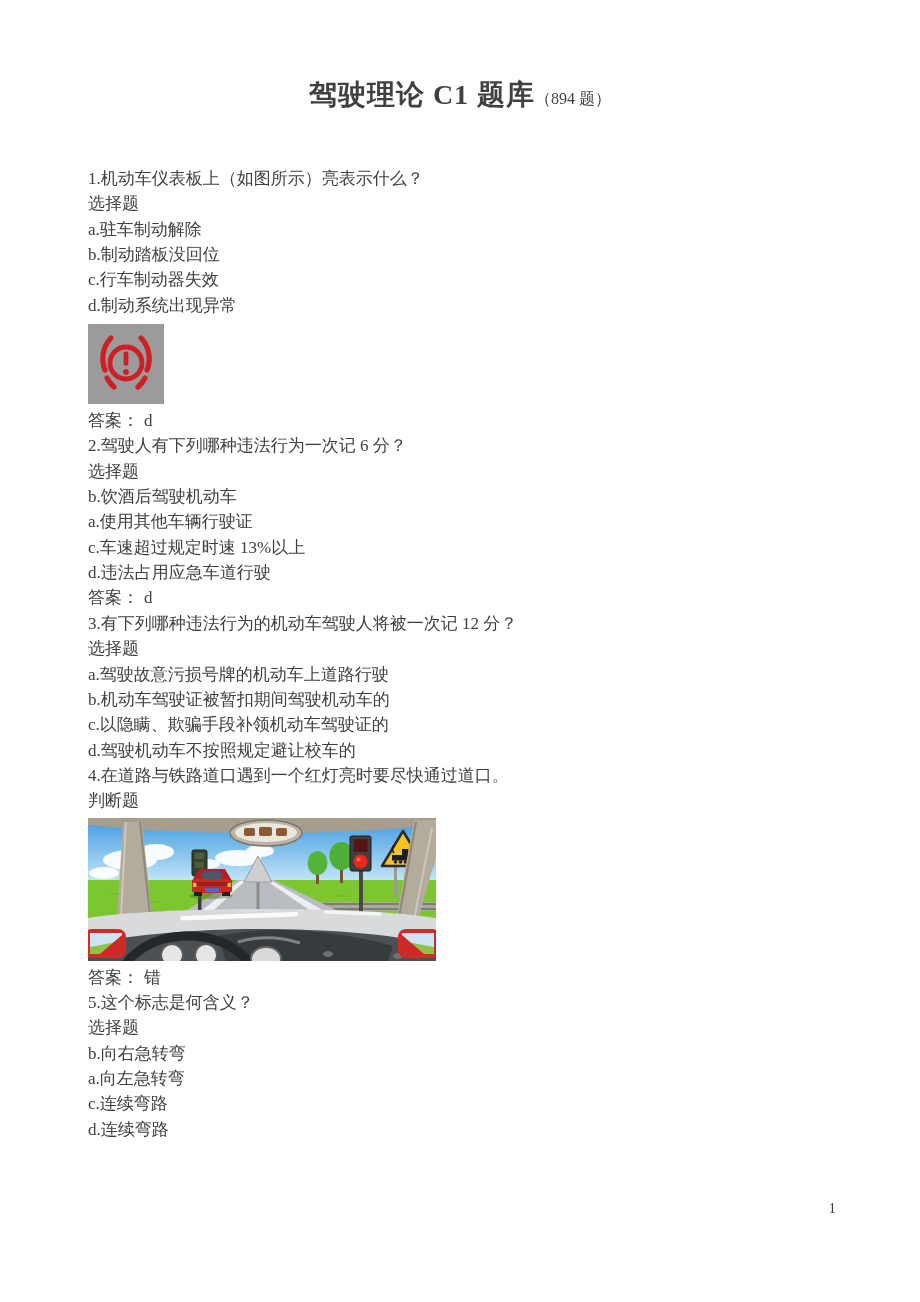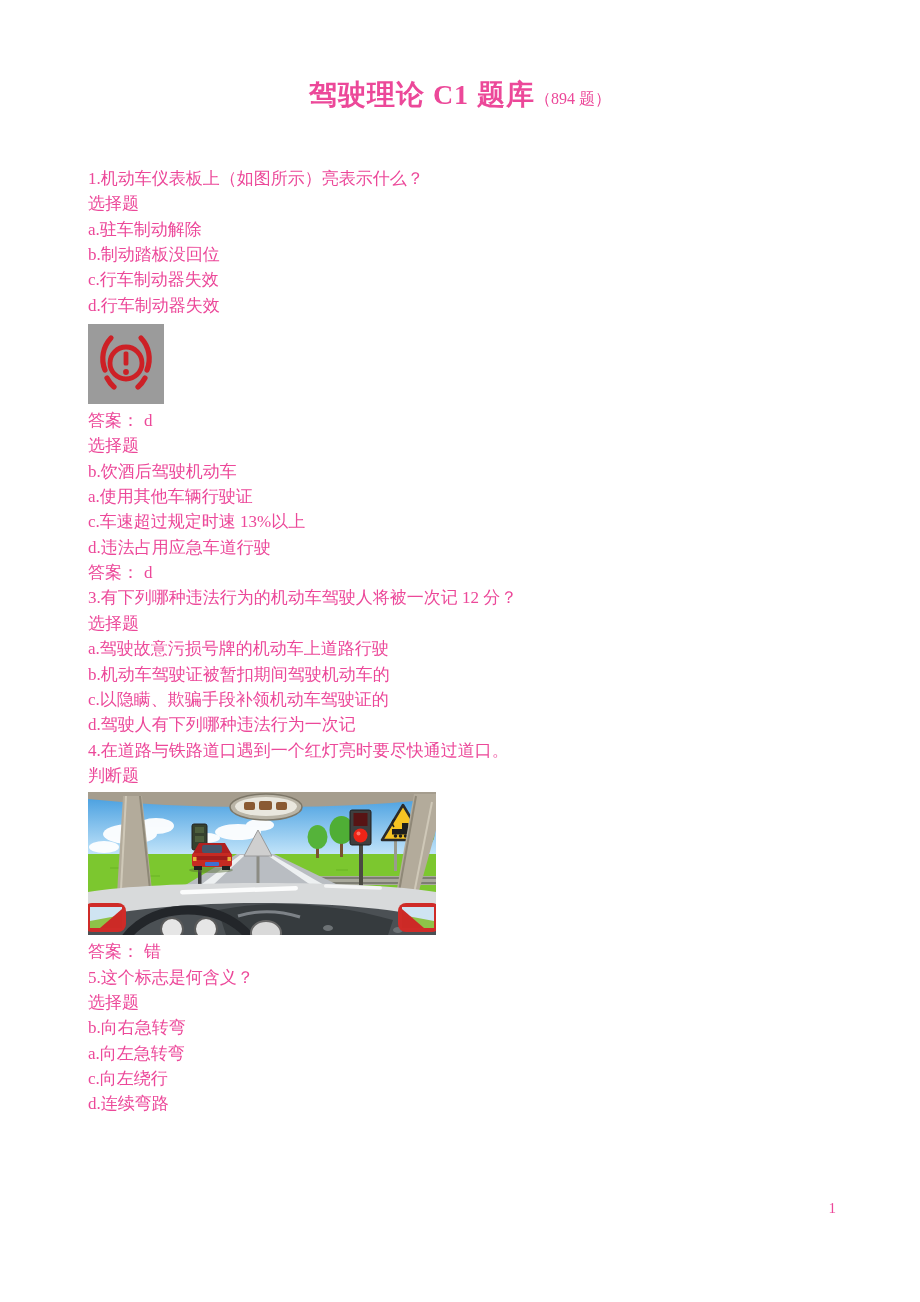--- a/index.html
+++ b/index.html
@@ -1,21 +1,21 @@
 <!DOCTYPE html>
 <html><head>
 <meta charset="utf-8">
 <style>
   html,body{margin:0;padding:0;background:#fff;}
   .page{
     position:relative;
     width:920px;height:1302px;
     background:#ffffff;
     font-family:"Liberation Serif","DejaVu Serif",serif;
-    color:#ec4899;
+    color:#404040;
     overflow:hidden;
   }
   .content{padding:74px 88px 0 88px;}
   .doc-title{
     text-align:center;
     font-size:28px;
     font-weight:bold;
     line-height:42px;
     margin:0 0 46px 0;
     letter-spacing:1px;
@@ -49,21 +49,21 @@
   <div class="content">
 
     <h1 class="doc-title"><span>驾驶理论 C1 题库</span><span class="suffix">（894 题）</span></h1>
 
     <section>
       <p class="line">1.机动车仪表板上（如图所示）亮表示什么？</p>
       <p class="line">选择题</p>
       <p class="line">a.驻车制动解除</p>
       <p class="line">b.制动踏板没回位</p>
       <p class="line">c.行车制动器失效</p>
-      <p class="line">d.行车制动器失效</p>
+      <p class="line">d.制动系统出现异常</p>
 
       <span class="img-block">
         <svg width="76" height="80" viewBox="0 0 76 80">
           <rect width="76" height="80" fill="#9b9b9b"></rect>
           <g fill="none" stroke="#cd2026" stroke-linecap="round">
             <circle cx="38" cy="39" r="16" stroke-width="4.8"></circle>
             <path d="M23,14 A30,30 0 0 0 17,46" stroke-width="5.2"></path>
             <path d="M19,54 A30,30 0 0 0 26,63" stroke-width="5.2"></path>
             <path d="M53,14 A30,30 0 0 1 59,46" stroke-width="5.2"></path>
             <path d="M57,54 A30,30 0 0 1 50,63" stroke-width="5.2"></path>
@@ -72,35 +72,36 @@
             <rect x="35.6" y="27.5" width="4.8" height="14" rx="1.6"></rect>
             <circle cx="38" cy="48" r="2.9"></circle>
           </g>
         </svg>
       </span>
 
       <p class="line"><span>答案：</span><span class="ans-val">d</span></p>
     </section>
 
     <section>
+      <p class="line">2.驾驶人有下列哪种违法行为一次记 6 分？</p>
       <p class="line">选择题</p>
       <p class="line">b.饮酒后驾驶机动车</p>
       <p class="line">a.使用其他车辆行驶证</p>
       <p class="line">c.车速超过规定时速 13%以上</p>
       <p class="line">d.违法占用应急车道行驶</p>
       <p class="line"><span>答案：</span><span class="ans-val">d</span></p>
     </section>
 
     <section>
       <p class="line">3.有下列哪种违法行为的机动车驾驶人将被一次记 12 分？</p>
       <p class="line">选择题</p>
       <p class="line">a.驾驶故意污损号牌的机动车上道路行驶</p>
       <p class="line">b.机动车驾驶证被暂扣期间驾驶机动车的</p>
       <p class="line">c.以隐瞒、欺骗手段补领机动车驾驶证的</p>
-      <p class="line">d.驾驶人有下列哪种违法行为一次记</p>
+      <p class="line">d.驾驶机动车不按照规定避让校车的</p>
     </section>
 
     <section>
       <p class="line">4.在道路与铁路道口遇到一个红灯亮时要尽快通过道口。</p>
       <p class="line">判断题</p>
 
       <span class="scene-block">
         <svg width="348" height="143" viewBox="0 0 348 143">
           <defs>
             <linearGradient id="sky" x1="0" y1="0" x2="0" y2="1">
@@ -253,20 +254,20 @@
       </span>
 
       <p class="line"><span>答案：</span><span class="ans-val">错</span></p>
     </section>
 
     <section>
       <p class="line">5.这个标志是何含义？</p>
       <p class="line">选择题</p>
       <p class="line">b.向右急转弯</p>
       <p class="line">a.向左急转弯</p>
-      <p class="line">c.向左绕行</p>
+      <p class="line">c.连续弯路</p>
       <p class="line">d.连续弯路</p>
     </section>
 
   </div>
 
   <div class="page-num">1</div>
 </div>
 
 </body></html>

